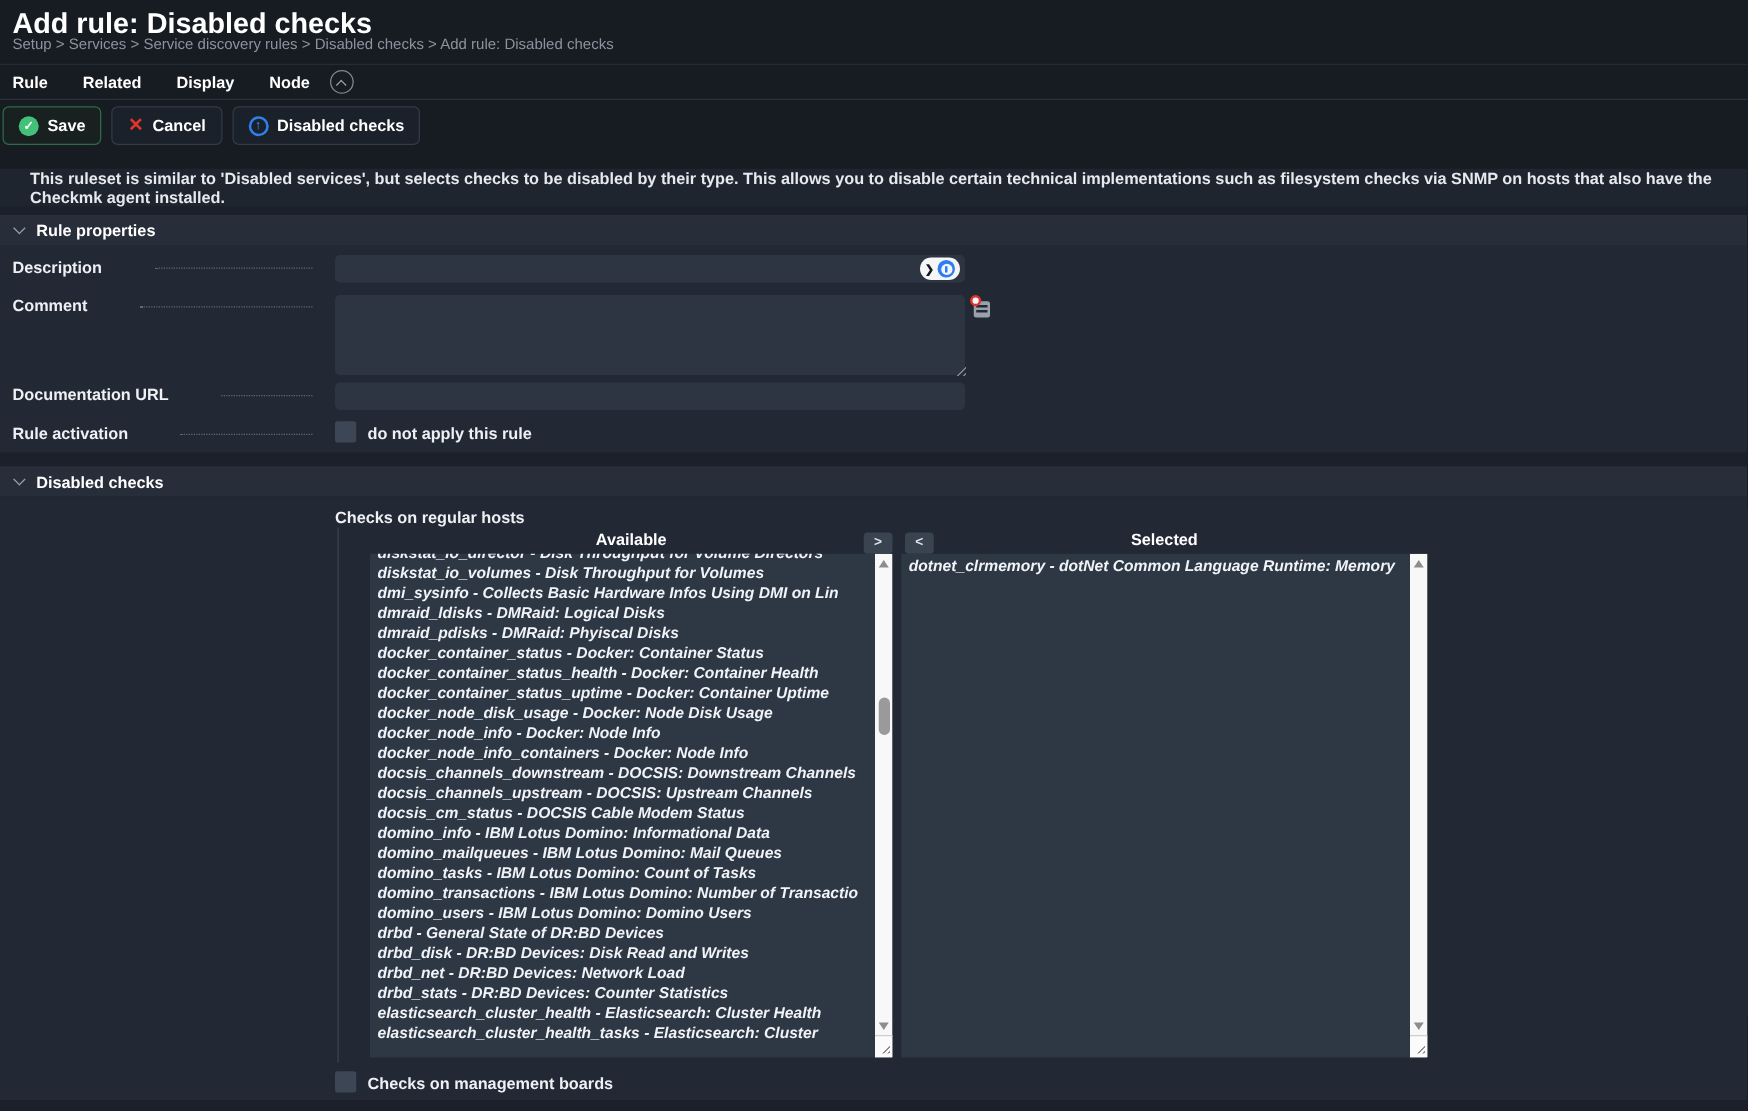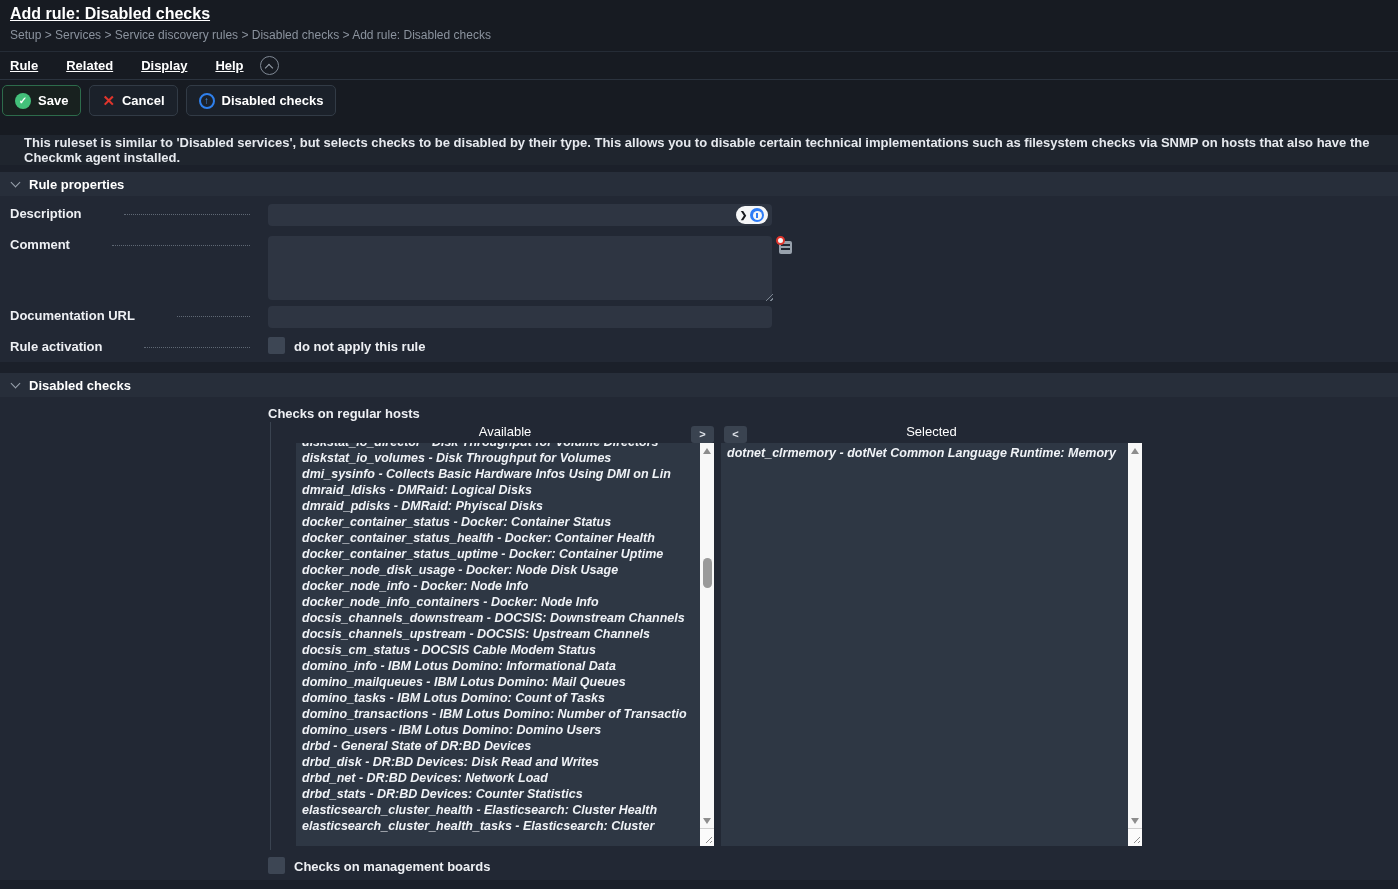--- a/index.html
+++ b/index.html
@@ -2,25 +2,25 @@
 <html><head>
 <meta charset="utf-8">
 <style>
   * { margin:0; padding:0; box-sizing:border-box; }
   html,body { background:#171b22; }
   body { font-family:"Liberation Sans", sans-serif; }
   .app { position:relative; width:1398px; height:889px; overflow:hidden; background:#1b202a; color:#fff; }
 
   
   .topbar { position:absolute; left:0; top:0; width:100%; height:135px; background:#171b22; }
-  .page-title { position:absolute; left:10px; top:5px; font-size:16px; font-weight:700; color:#ffffff;text-decoration:underline; }
+  .page-title { position:absolute; left:10px; top:5px; font-size:23px; font-weight:700; color:#ffffff; }
   .breadcrumb { position:absolute; left:10px; top:28px; font-size:12px; color:#8b939e; font-weight:400; }
   .menubar { position:absolute; left:0; top:51px; width:100%; height:29px;
              border-top:1px solid #252c36; border-bottom:1px solid #2b333e;
-             display:flex; align-items:center; gap:16px; padding-left:10px;text-decoration:underline; }
+             display:flex; align-items:center; gap:16px; padding-left:10px; }
   .menu-item { font-size:13px; font-weight:700; color:#ffffff; cursor:pointer; }
   .collapse-circle { width:19px; height:19px; border:1px solid #7f8894; border-radius:50%;
                      position:relative; cursor:pointer; }
   .collapse-circle::after { content:""; position:absolute; left:5.5px; top:7.5px; width:5px; height:5px;
                      border-top:1.6px solid #9aa3ae; border-right:1.6px solid #9aa3ae; transform:rotate(-45deg); }
   .actionrow { position:absolute; left:0; top:85px; height:33px; display:flex; gap:8px; padding-left:2px; }
   .btn { height:31px; display:flex; align-items:center; gap:7px; padding:0 12px;
          background:#1b212a; border:1px solid #323b46; border-radius:5px;
          font-size:13px; font-weight:700; color:#fff; cursor:pointer; }
   .btn.save { border-color:#2d6b4b; background:#18211f; }
@@ -67,21 +67,21 @@
   .stamp-icon { position:absolute; width:13px; height:13px; background:#98a1ac; border-radius:2px; }
   .stamp-icon::after { content:""; position:absolute; left:2px; top:3px; width:9px; height:2px;
             background:#222834; box-shadow:0 4px 0 #222834; }
   .stamp-badge { position:absolute; width:9px; height:9px; border:2px solid #e0352c; border-radius:50%;
             background:#f5f6f7; }
   .cbox { position:absolute; width:17px; height:17px; background:#3d4654; border-radius:2px; cursor:pointer; }
   .cbox-label { position:absolute; font-size:13px; font-weight:600; color:#eef0f4; }
 
   
   .nested-border { position:absolute; left:270px; top:422px; width:1px; height:428px; background:#3a4350; }
-  .list-header { position:absolute; top:424px; text-align:center; font-size:13px; font-weight:400; color:#fff; }
+  .list-header { position:absolute; top:424px; text-align:center; font-size:13px; font-weight:700; color:#fff; }
   .move-btn { position:absolute; top:426px; width:23px; height:17px; background:#3a4350; border:none;
             border-radius:3px; color:#dfe3e9; font-size:11px; font-weight:700; line-height:15px;
             text-align:center; cursor:pointer; padding:0; }
   .listbox { position:absolute; top:443px; height:403px; background:#2e3744; overflow:hidden;font-style:italic; }
   .list-items { position:absolute; left:0; top:0; right:14px; bottom:0; overflow:hidden; }
   .list-item { height:16px; line-height:16px; padding-left:6px; font-size:12.5px; font-weight:600;
             color:#f0f3f7; white-space:nowrap; overflow:hidden; cursor:pointer; }
   .avail-offset { margin-top:-9px; }
   .sel-offset { margin-top:2px; }
   .vscroll { position:absolute; right:0; top:0; width:14px; bottom:0; background:#f8f8f8; }
@@ -106,21 +106,21 @@
 
   <div class="topbar">
     <div class="page-title">Add rule: Disabled checks</div>
     <div class="breadcrumb">Setup &gt; Services &gt; Service discovery rules &gt; Disabled checks &gt; Add rule: Disabled checks</div>
 
     <div class="menubar">
       <div style="display:flex;gap:28px;">
           <span class="menu-item">Rule</span>
           <span class="menu-item">Related</span>
           <span class="menu-item">Display</span>
-          <span class="menu-item">Help</span>
+          <span class="menu-item">Node</span>
         </div>
       <span class="collapse-circle"></span>
     </div>
 
     <div class="actionrow">
       <button class="btn save">
         <span class="icon-check-circle">✓</span>
         <span>Save</span>
       </button>
       <button class="btn">

